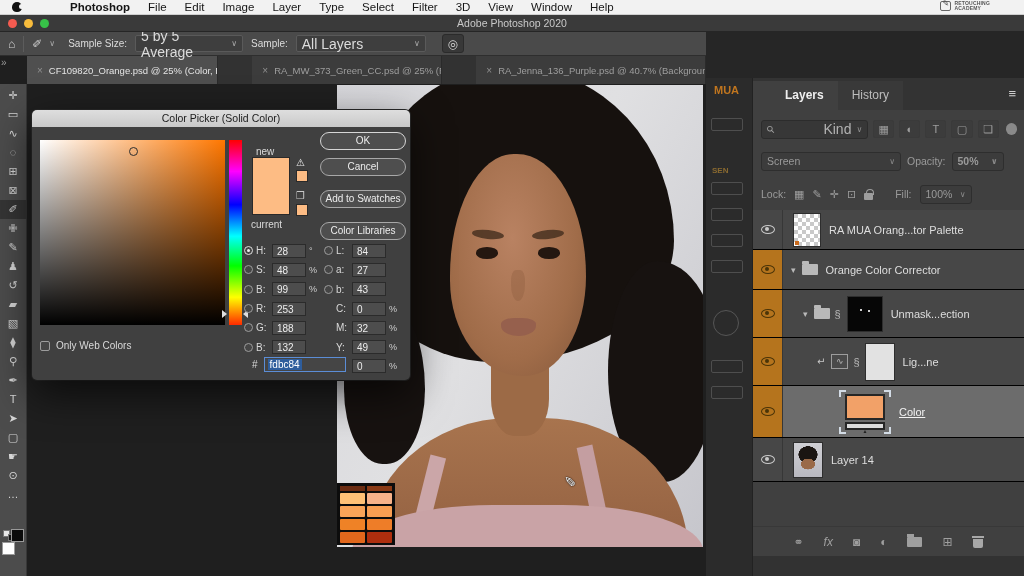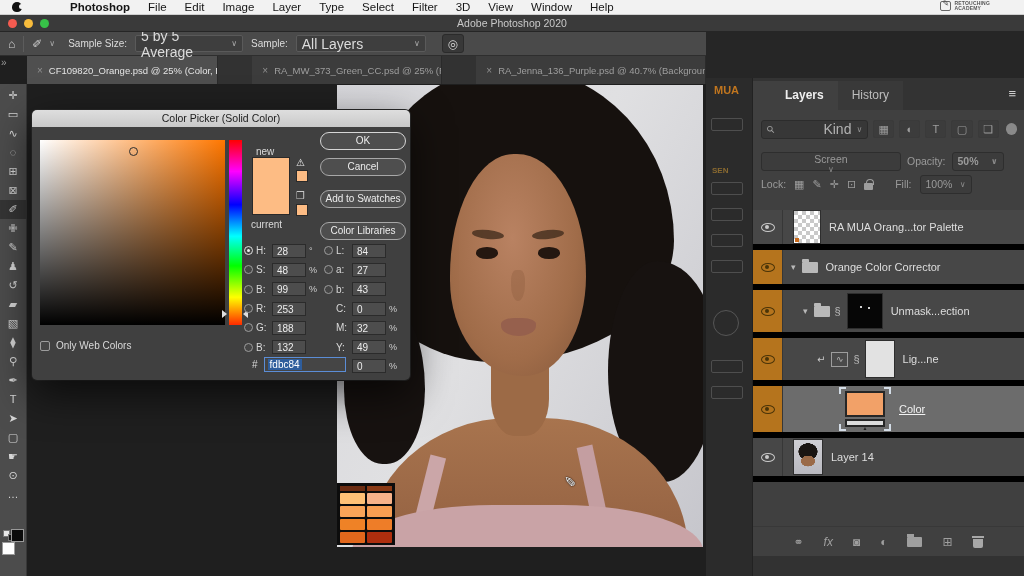--- a/index.html
+++ b/index.html
@@ -111,28 +111,28 @@
   #kind-box .mag { font-size:10px; color:#9f9f9f; transform:rotate(-45deg); }
   #kind-box .kv { font-size:14px; color:#b2b2b2; flex:1;text-align:right; }
   #kind-box .chev { font-size:8px; color:#8f8f8f; }
   .f-ic { width:22px; height:18px; border:1px solid #3a3a3a; border-radius:2px; color:#9d9d9d; font-size:11px; text-align:center; line-height:16px; background:#3c3c3c; }
   .f-tog { width:12px; height:12px; border-radius:50%; background:#8a8a8a; margin-left:2px; }
   #lp-blend { position:absolute; left:0; top:70px; width:272px; height:26px; display:flex; align-items:center; gap:6px; padding:0 8px; }
   .dd { height:19px; background:#3c3c3c; border:1px solid #2e2e2e; border-radius:3px; display:flex; align-items:center; justify-content:space-between; padding:0 5px; }
   .dd .dv { font-size:10.5px; color:#9a9a9a; }
   .dd .chev { font-size:8px; color:#8a8a8a; }
   .lp-lab { font-size:10.5px; color:#9a9a9a; }
-  #lp-lock { position:absolute; left:0; top:92px; width:272px; height:28px; display:flex; align-items:center; gap:8px; padding:0 8px; }
+  #lp-lock { position:absolute; left:0; top:102px; width:272px; height:28px; display:flex; align-items:center; gap:8px; padding:0 8px; }
   .lk-ic { color:#9d9d9d; font-size:11px; }
   .mini-lock { width:9px; height:11px; position:relative; }
   .mini-lock::before { content:''; position:absolute; left:1.5px; top:0; width:6px; height:5px; border:1.5px solid #9d9d9d; border-bottom:none; border-radius:4px 4px 0 0; }
   .mini-lock::after { content:''; position:absolute; left:0; top:4px; width:9px; height:7px; background:#9d9d9d; border-radius:1px; }
 
   #lp-rows { position:absolute; left:0; top:132px; width:272px; }
-  .lrow { position:relative; width:272px; display:flex; align-items:center; border-bottom:6px solid #000000; background:#474747; }
+  .lrow { position:relative; width:272px; display:flex; align-items:center; border-bottom:1px solid #000000; background:#474747; }
   .lrow.sel { background:#6c6c6c; }
   .eyecol { width:30px; align-self:stretch; display:flex; align-items:center; justify-content:center; border-right:1px solid #373737; }
   .eyecol.orange { background:#b5741d; }
   .eye { width:14px; height:9px; border:1.5px solid #c9c9c9; border-radius:50%; position:relative; }
   .eye::after { content:''; position:absolute; left:3px; top:1px; width:4px; height:4px; background:#c9c9c9; border-radius:50%; }
   .eyecol.orange .eye { border-color:#4a3408; }
   .eyecol.orange .eye::after { background:#4a3408; }
   .lname { font-size:11px; color:#dedede; margin-left:8px; white-space:nowrap; }
   .lname.sel { text-decoration:underline; color:#f2f2f2; }
   .chev-r { color:#b9b9b9; font-size:9px; margin-left:8px; }
@@ -292,21 +292,21 @@
         <span class="chev">∨</span>
       </div>
       <div class="f-ic">▦</div>
       <div class="f-ic">◐</div>
       <div class="f-ic">T</div>
       <div class="f-ic">▢</div>
       <div class="f-ic">❏</div>
       <div class="f-tog"></div>
     </div>
     <div id="lp-blend">
-      <div class="dd" style="width:140px;flex-direction:column;">
+      <div class="dd" style="width:140px;">
         <span class="dv">Screen</span>
         <span class="chev">∨</span>
       </div>
       <span class="lp-lab">Opacity:</span>
       <div class="dd" style="width:52px;font-weight:bold;">
         <span class="dv">50%</span>
         <span class="chev">∨</span>
       </div>
     </div>
     <div id="lp-lock">

